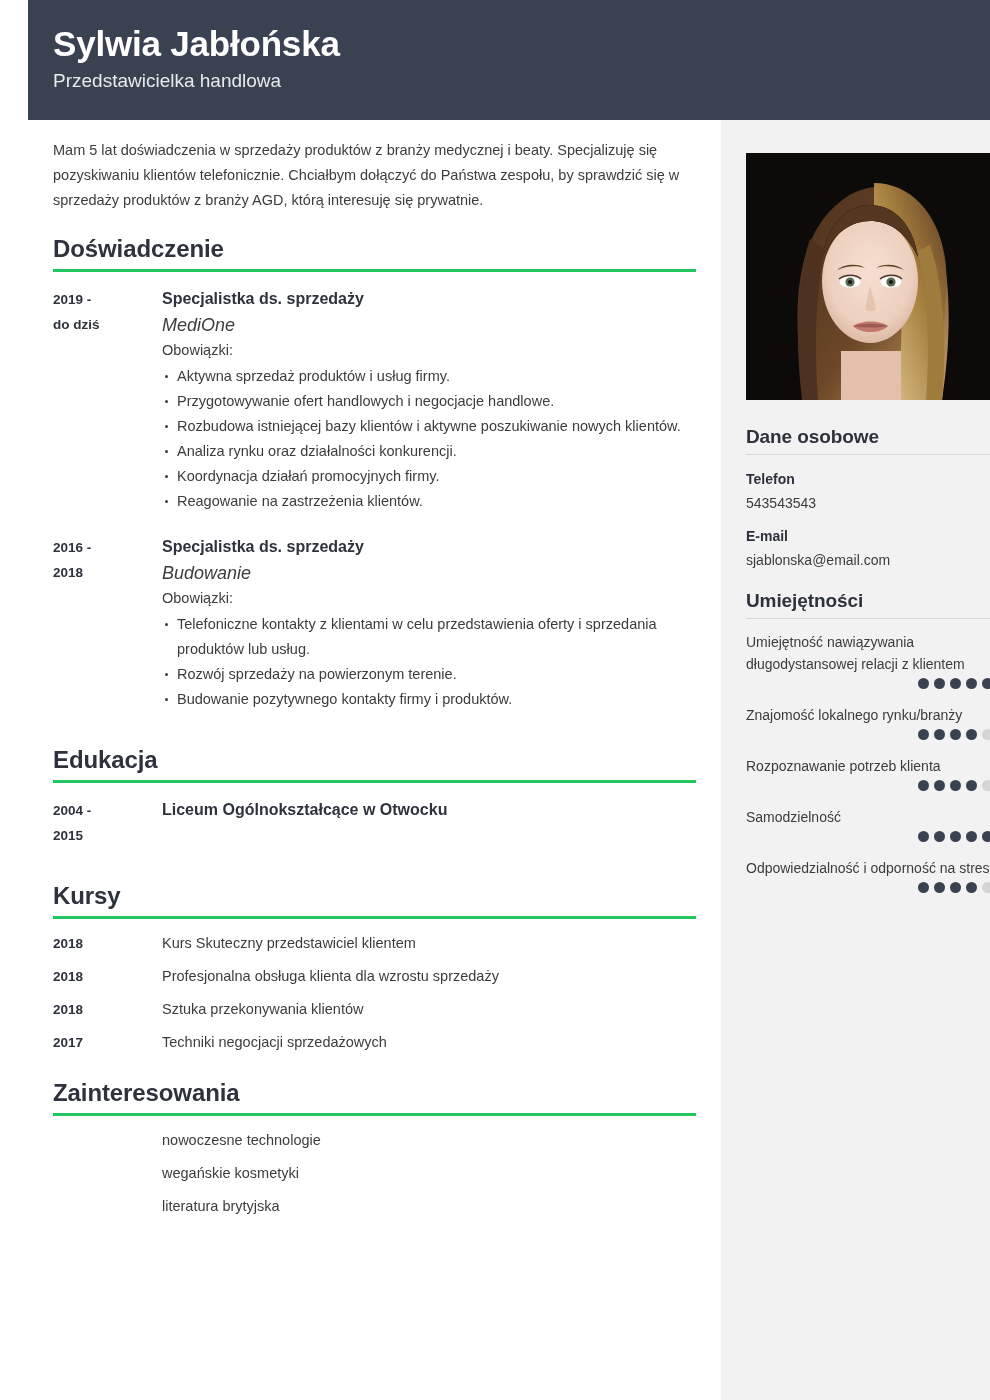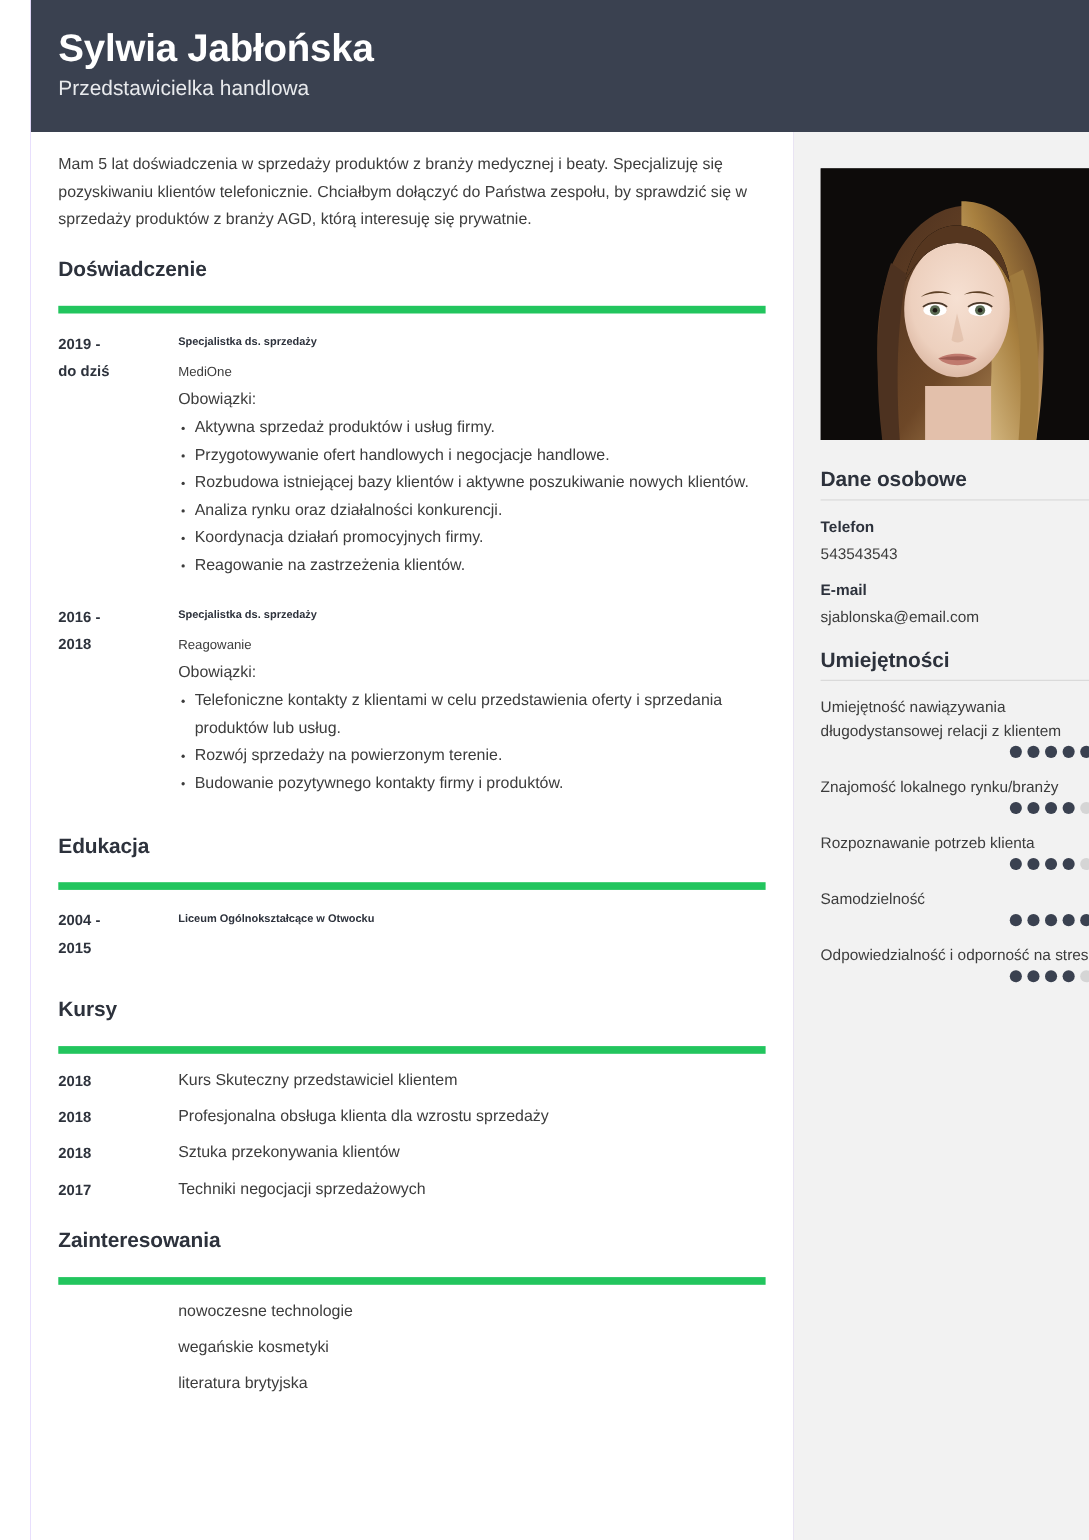--- a/index.html
+++ b/index.html
@@ -62,25 +62,25 @@
 
   
   .summary {
     font-size: 14.5px;
     line-height: 25px;
     color: #3c3c3c;
     margin-bottom: 22px;
   }
 
   .section-title {
-    font-size: 19px;
-    font-weight: bold;
-    color: #2d323c;
-    padding-bottom: 21px;
-    border-bottom: 7px solid #22c55e;
+    font-size: 24px;
+    font-weight: bold;
+    color: #2d323c;
+    padding-bottom: 6px;
+    border-bottom: 3px solid #22c55e;
     margin-bottom: 14px;
     letter-spacing: -0.1px;
   }
 
   .entry {
     display: flex;
     margin-bottom: 20px;
   }
   .entry-date {
     width: 109px;
@@ -89,28 +89,29 @@
     font-weight: bold;
     color: #2d323c;
     line-height: 25px;
     padding-top: 1px;
   }
   .entry-date span { display: block; }
 
   .entry-body { flex: 1; }
 
   .entry-title {
-    font-size: 10px;
+    font-size: 16px;
     font-weight: bold;
     color: #2d323c;
     line-height: 25px;
     margin-bottom: 2px;
   }
   .entry-org {
-    font-size: 12px;
+    font-size: 18px;
+    font-style: italic;
     color: #3c3c3c;
     line-height: 25px;
   }
   .entry-label {
     font-size: 14.5px;
     color: #3c3c3c;
     line-height: 25px;
   }
 
   ul.duties {
@@ -249,21 +250,21 @@
               </ul>
             </div>
           </div>
           <div class="entry">
             <div class="entry-date">
               <span>2016 -</span>
               <span>2018</span>
             </div>
             <div class="entry-body">
               <div class="entry-title">Specjalistka ds. sprzedaży</div>
-              <div class="entry-org">Reagowanie</div>
+              <div class="entry-org">Budowanie</div>
               <div class="entry-label">Obowiązki:</div>
               <ul class="duties">
                 <li>Telefoniczne kontakty z klientami w celu przedstawienia oferty i sprzedania produktów lub usług.</li>
                 <li>Rozwój sprzedaży na powierzonym terenie.</li>
                 <li>Budowanie pozytywnego kontakty firmy i produktów.</li>
               </ul>
             </div>
           </div>
         </div>
 

